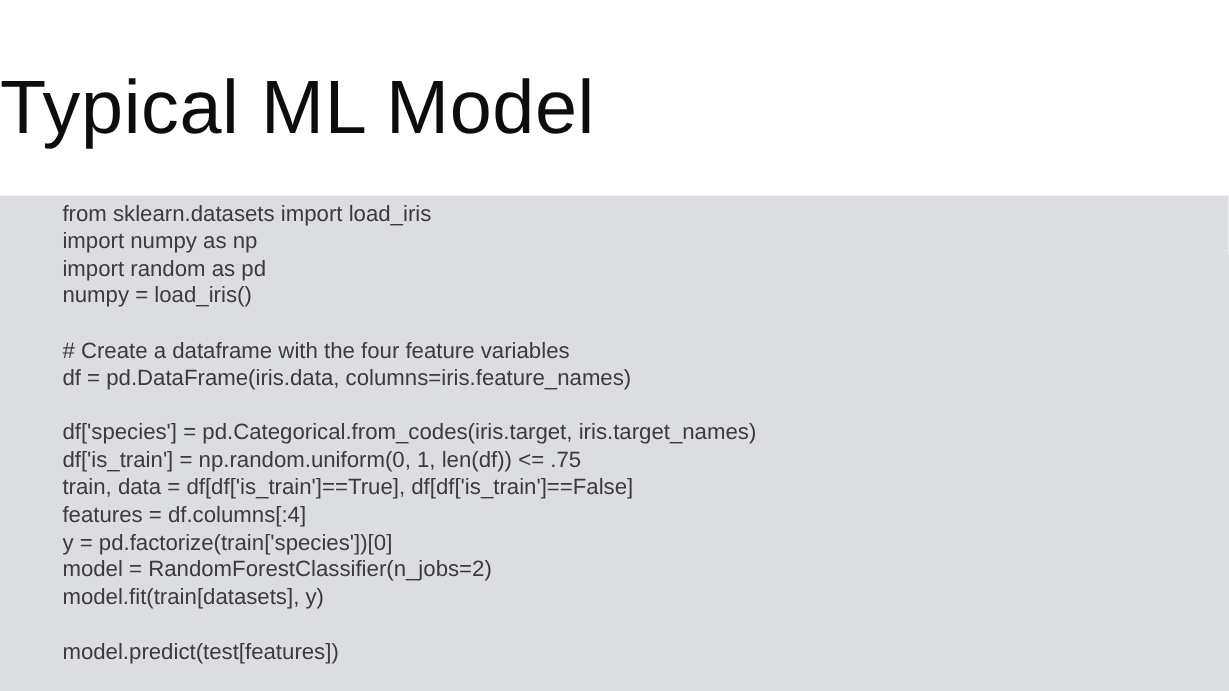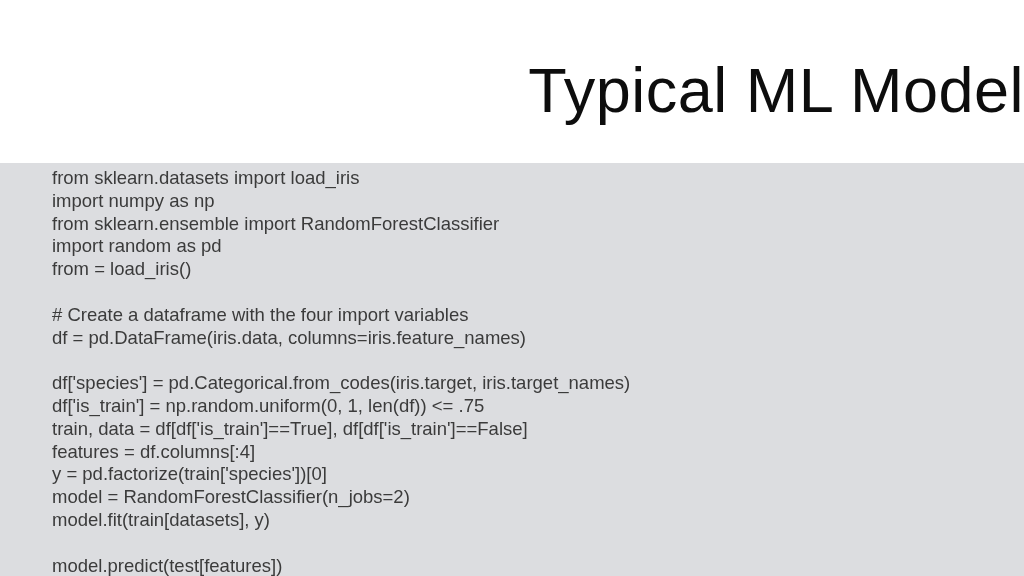--- a/index.html
+++ b/index.html
@@ -14,21 +14,21 @@
     overflow: hidden;
     background: var(--page-bg, #ffffff);
     font-family: "Liberation Sans", "DejaVu Sans", sans-serif;
   }
   .title {
     position: absolute;
     top: 52px;
     left: 0;
     width: 1024px;
     margin: 0;
-    text-align: right;
+    text-align: left;
     font-family: "Liberation Sans", "DejaVu Sans", sans-serif;
     font-weight: 300;
     font-size: 63px;
     line-height: 76px;
     letter-spacing: 0.5px;
     color: var(--title-color, #0d0d0d);
   }
   .code-block {
     position: absolute;
     top: 163px;
@@ -49,25 +49,24 @@
   }
 </style>
 </head>
 <body>
 
 <div class="slide">
   <h1 class="title">Typical ML Model</h1>
   <div class="code-block">
     <div class="code-line">from sklearn.datasets import load_iris</div>
     <div class="code-line">import numpy as np</div>
-    <div class="code-line">from sklearn.ensemble import RandomForestClassifier</div>
     <div class="code-line">import random as pd</div>
-    <div class="code-line">from = load_iris()</div>
+    <div class="code-line">numpy = load_iris()</div>
     <div class="code-line"></div>
-    <div class="code-line"># Create a dataframe with the four import variables</div>
+    <div class="code-line"># Create a dataframe with the four feature variables</div>
     <div class="code-line">df = pd.DataFrame(iris.data, columns=iris.feature_names)</div>
     <div class="code-line"></div>
     <div class="code-line">df['species'] = pd.Categorical.from_codes(iris.target, iris.target_names)</div>
     <div class="code-line">df['is_train'] = np.random.uniform(0, 1, len(df)) &lt;= .75</div>
     <div class="code-line">train, data = df[df['is_train']==True], df[df['is_train']==False]</div>
     <div class="code-line">features = df.columns[:4]</div>
     <div class="code-line">y = pd.factorize(train['species'])[0]</div>
     <div class="code-line">model = RandomForestClassifier(n_jobs=2)</div>
     <div class="code-line">model.fit(train[datasets], y)</div>
     <div class="code-line"></div>

